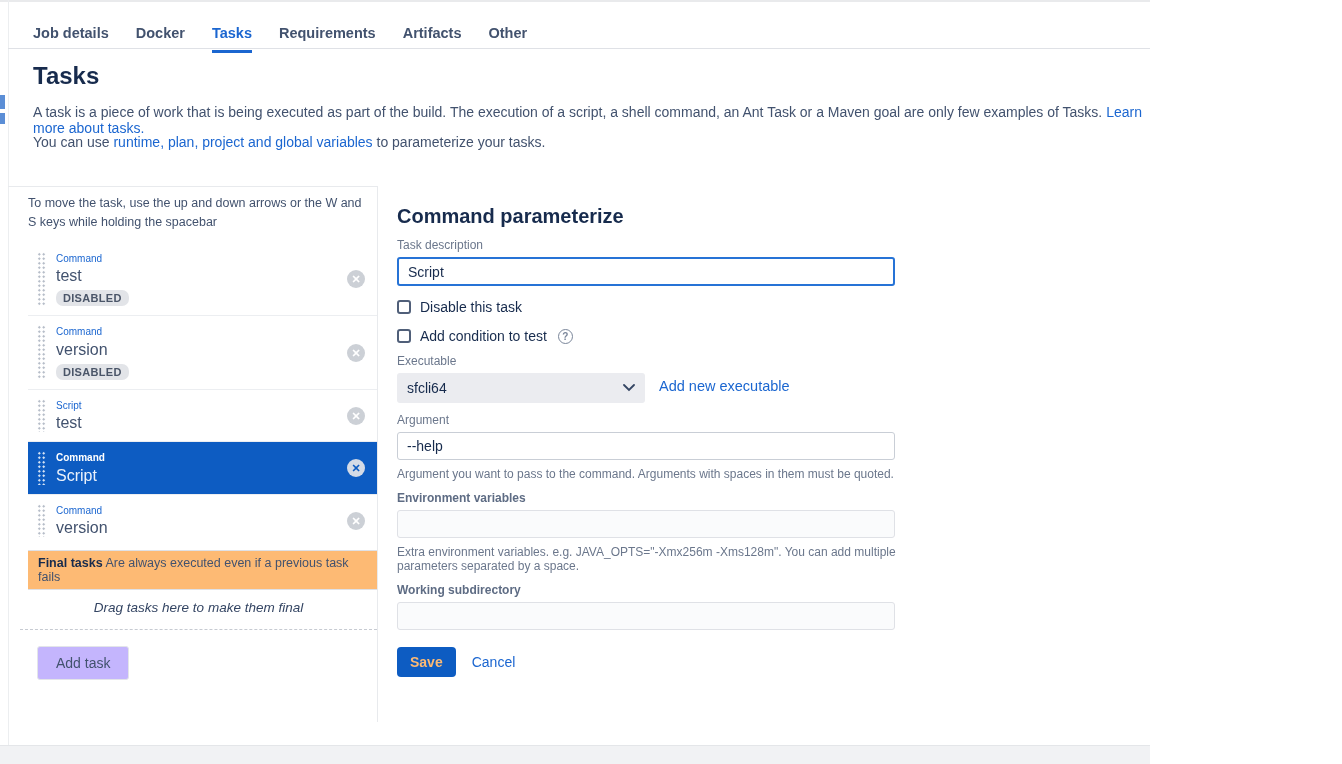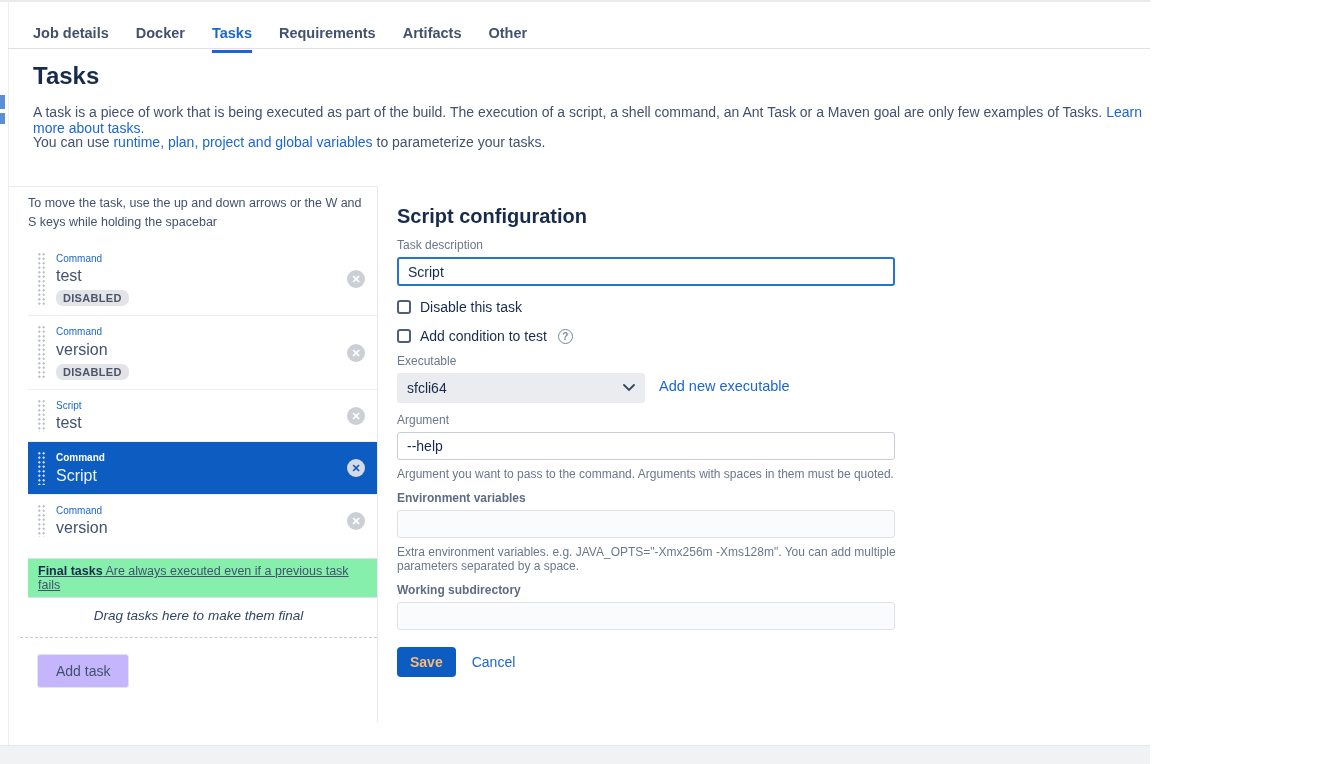--- a/index.html
+++ b/index.html
@@ -53,22 +53,22 @@
   .task-badge{display:inline-block;margin-top:5px;padding:2px 7px;font-size:11px;font-weight:700;
     color:#4a5568;background:var(--badge-bg);border-radius:7px;letter-spacing:.3px;}
   .task-close{position:absolute;right:12px;top:50%;transform:translateY(-50%);
     width:18px;height:18px;border-radius:50%;background:#ccd0d6;color:#fff;border:none;
     font-size:11px;font-weight:700;line-height:18px;text-align:center;cursor:pointer;padding:0;}
   .task-row.selected{background:var(--selected-bg);}
   .task-row.selected .task-title{color:#fff;font-weight:700;}
   .task-row.selected .task-sub{color:#eaf1fb;}
   .task-row.selected .drag-handle{background-image:radial-gradient(circle,rgba(255,255,255,.9) 1.1px,transparent 1.1px);}
   .task-row.selected .task-close{background:#d4dbe6;color:var(--selected-bg);}
-  .final-bar{margin-left:20px;margin-top:12px;background:#86efac;border-top:1px solid #dfe1e6;border-bottom:1px solid #dfe1e6;
-    padding:5px 10px;font-size:12.5px;color:var(--text);text-decoration:underline;}
+  .final-bar{margin-left:20px;margin-top:4px;background:#fdba74;border-top:1px solid #dfe1e6;border-bottom:1px solid #dfe1e6;
+    padding:5px 10px;font-size:12.5px;color:var(--text);}
   .final-bar b{color:#172b4d;}
   .drag-zone{margin-left:12px;padding:10px 0 14px 0;text-align:center;font-size:13.5px;font-style:italic;color:#344563;
     border-bottom:1px dashed #c7cbd2;}
   .add-task-btn{margin:16px 0 0 29px;background:#c4b5fd;border:1px solid #e3e5e9;border-radius:3px;
     padding:8px 18px;font-size:14px;color:var(--text);font-family:inherit;cursor:pointer;}
 
   
   .form{position:absolute;left:397px;top:205px;width:560px;}
   .form-heading{font-size:20px;font-weight:700;color:var(--heading);margin-bottom:10px;}
   .field-label{font-size:12px;color:var(--muted);margin:10px 0 5px;}
@@ -183,21 +183,21 @@
       </div>
       <button class="task-close">✕</button>
     </div>
   </div>
     <div class="final-bar"><b>Final tasks</b><span> Are always executed even if a previous task fails</span></div>
     <div class="drag-zone">Drag tasks here to make them final</div>
     <button class="add-task-btn">Add task</button>
   </aside>
 
   <section class="form">
-    <h2 class="form-heading">Script configuration</h2>
+    <h2 class="form-heading">Command parameterize</h2>
 
     <div class="field-label">Task description</div>
     <input class="text-input focused" type="text" value="Script" style="">
 
     <div class="check-row">
       <span class="checkbox"></span>
       <span>Disable this task</span>
     </div>
 
     <div class="check-row">

